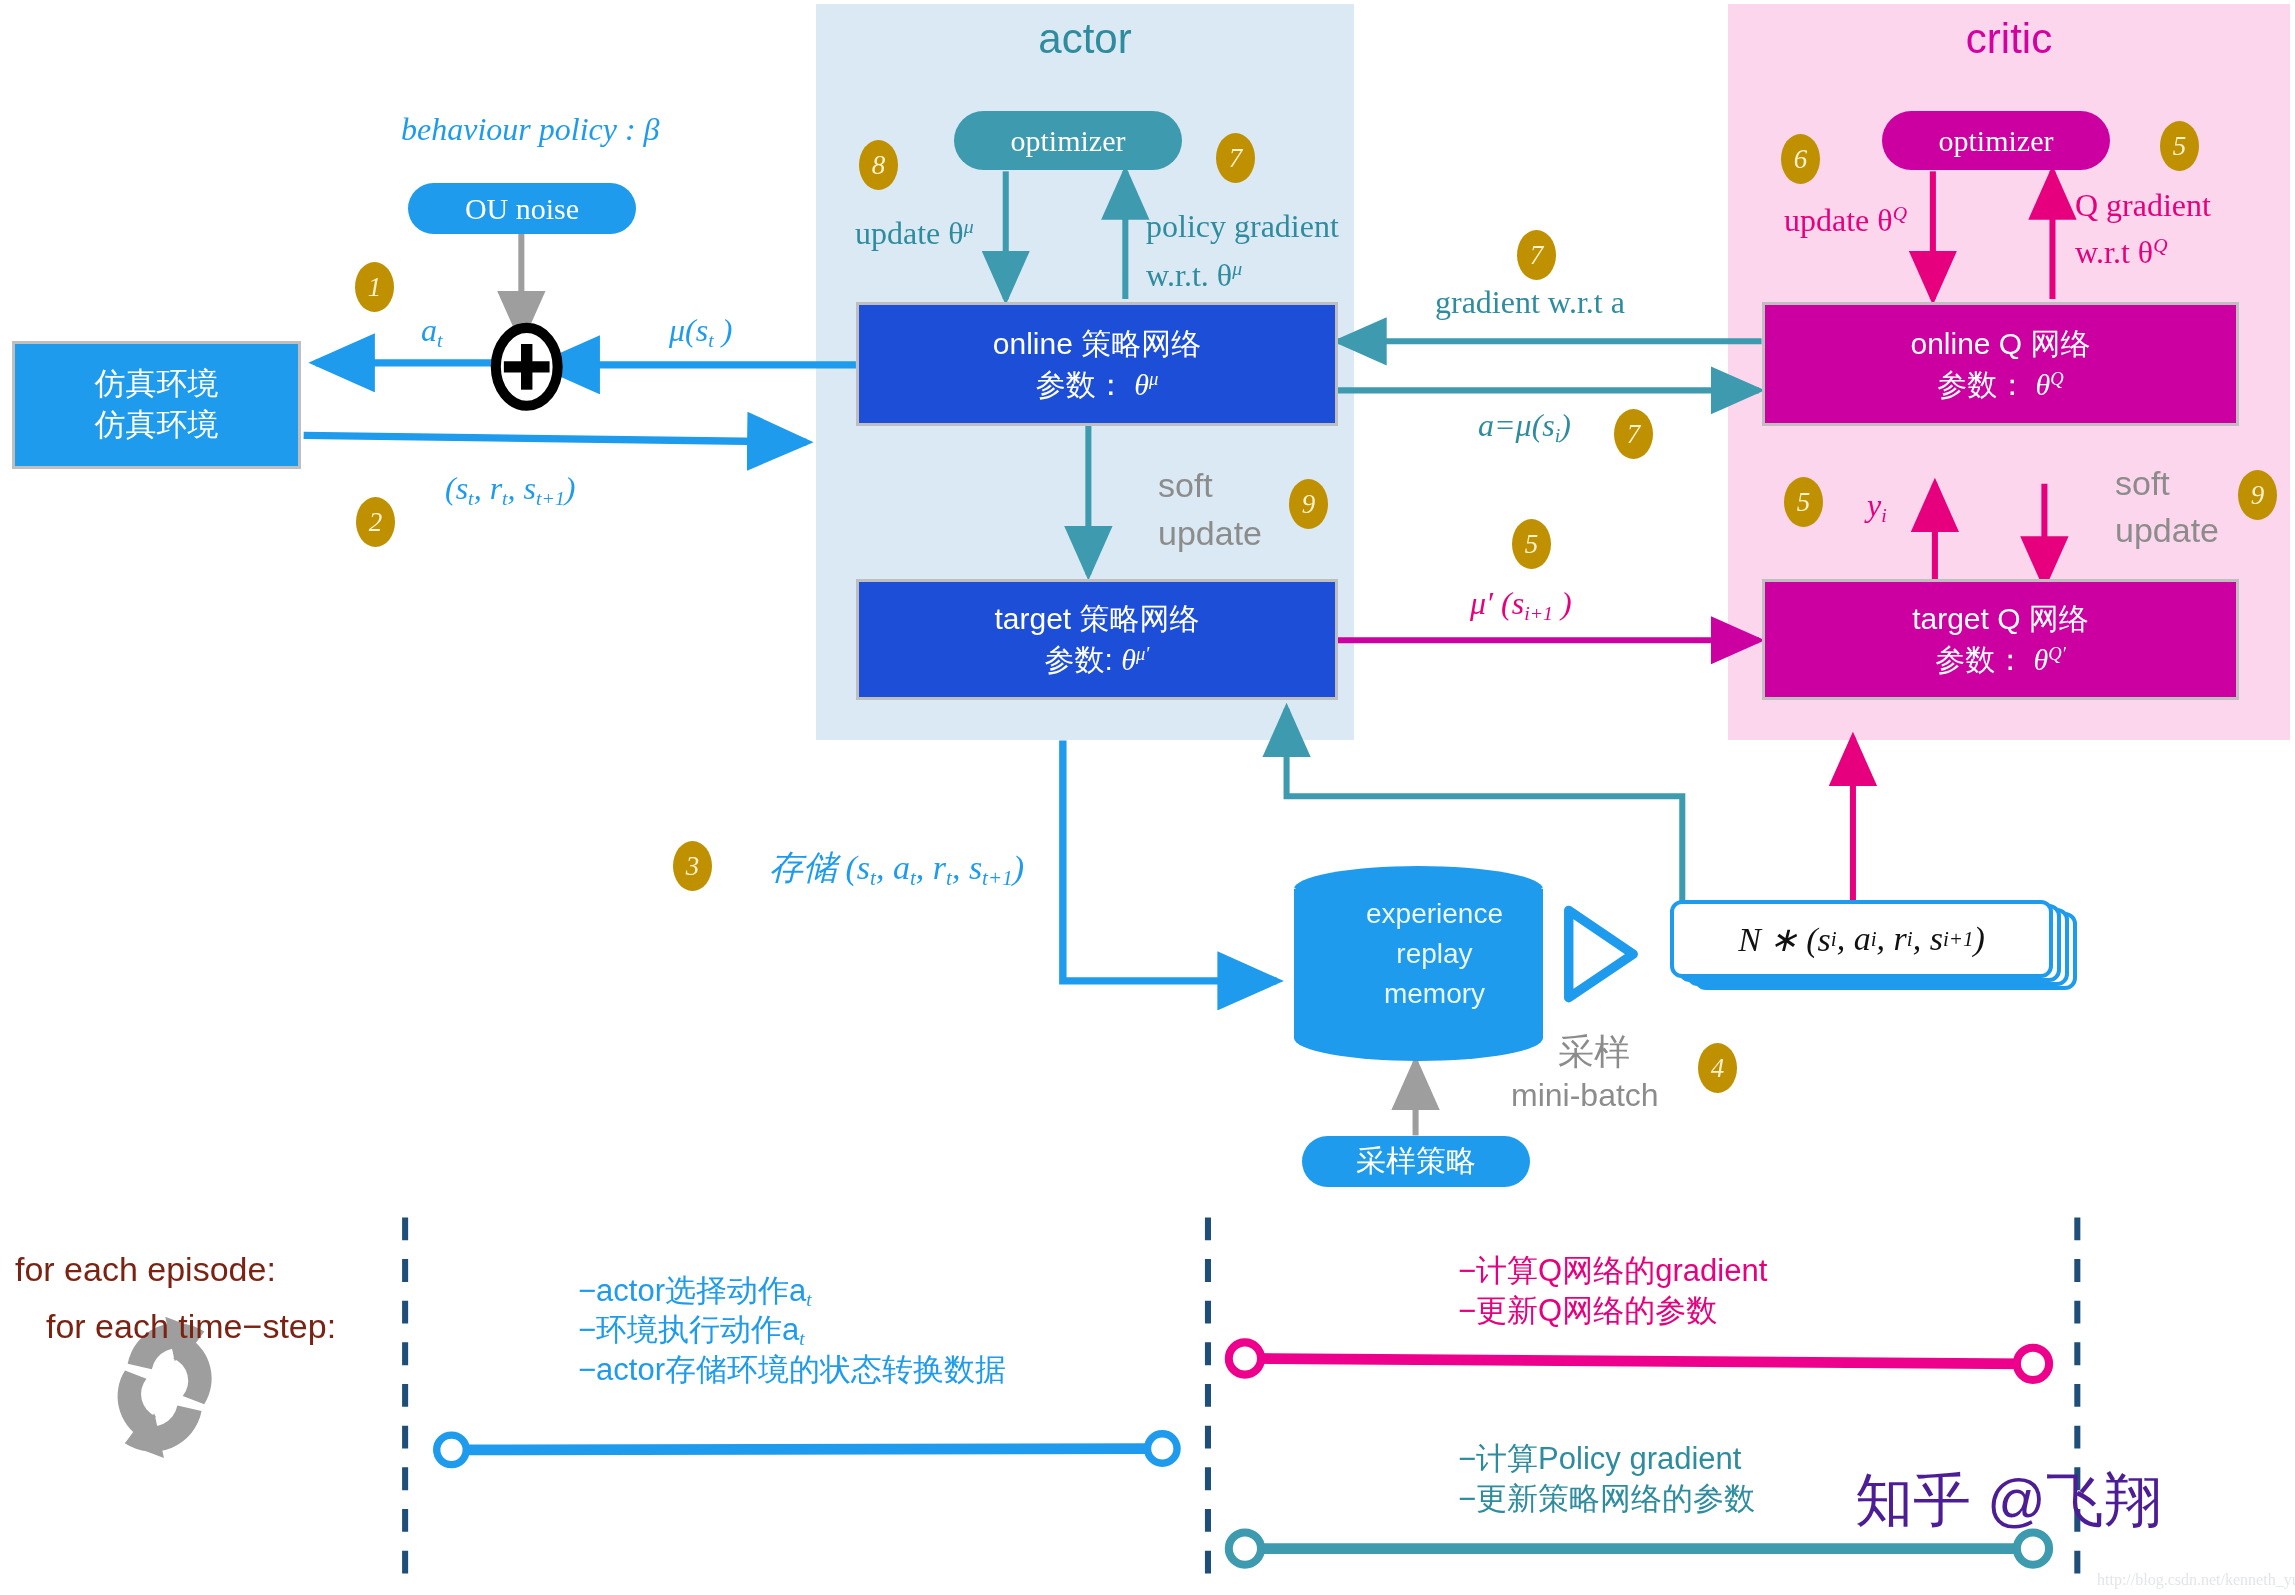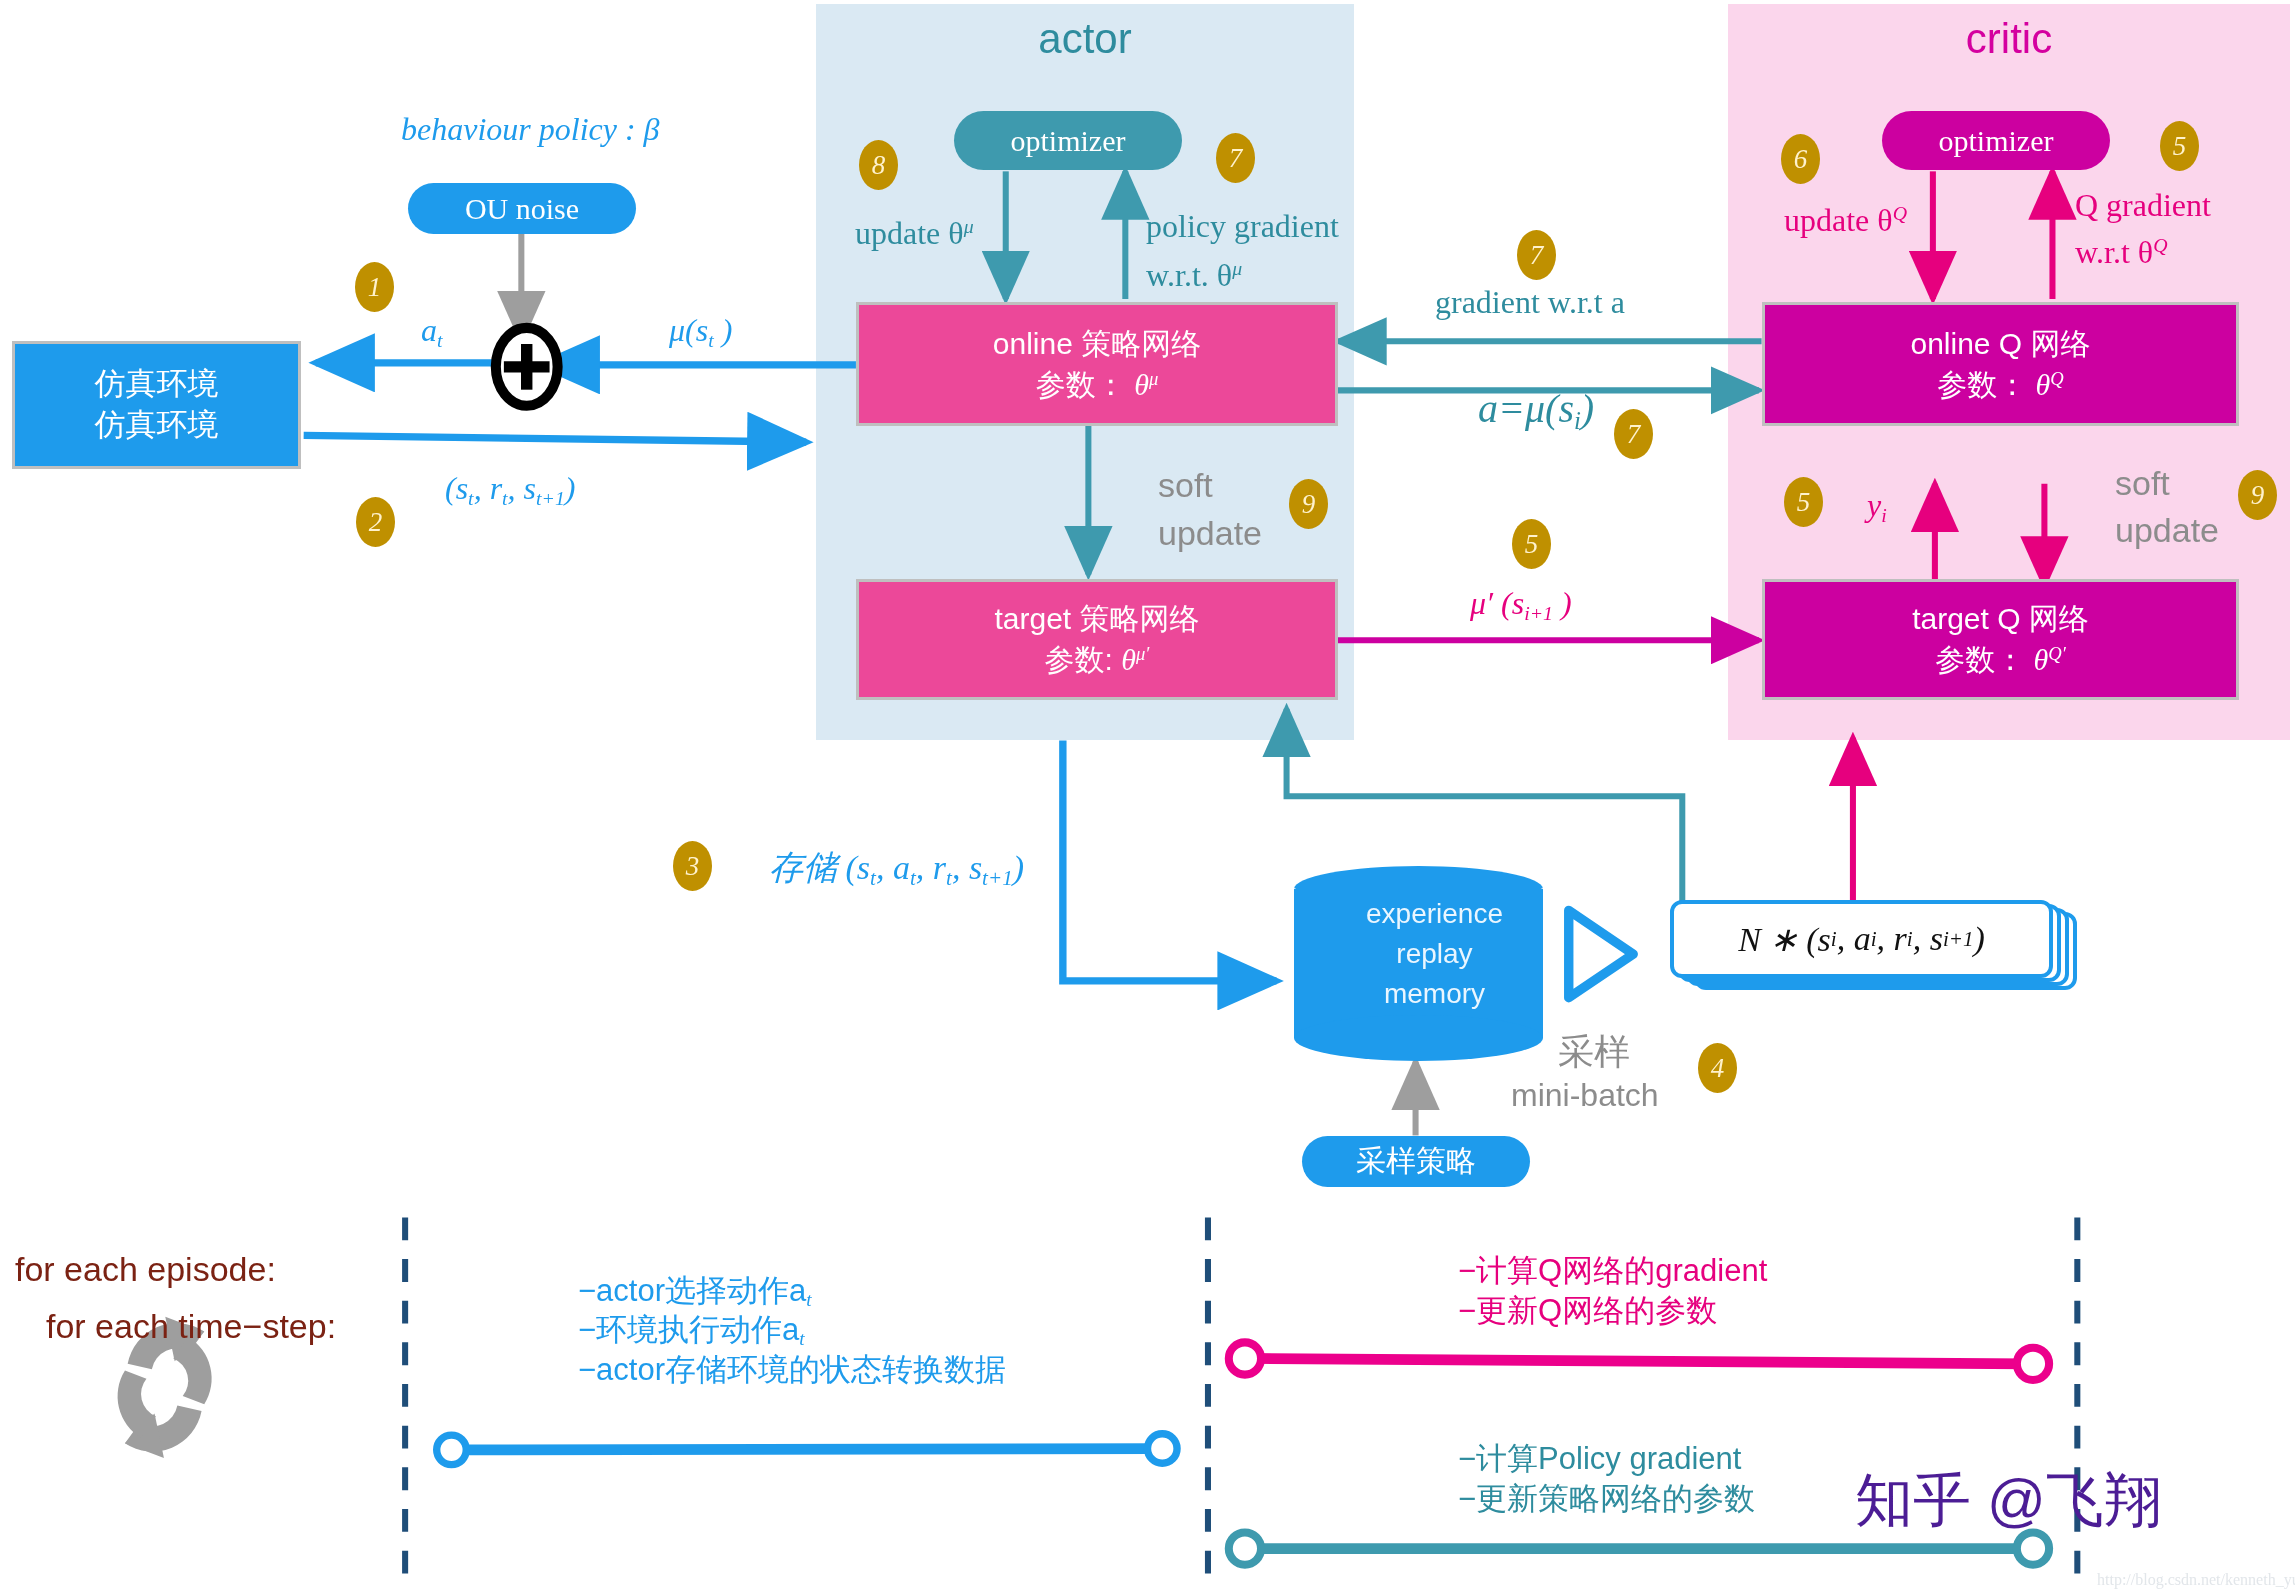--- a/index.html
+++ b/index.html
@@ -14,21 +14,21 @@
   .panel-title{position:absolute;width:100%;text-align:center;font-size:42px;}
   .title-actor{color:#2E8C9E;}
   .title-critic{color:#D4009F;}
 
   
   .netbox{position:absolute;box-sizing:border-box;border:3.4px solid #BFBFBF;
           display:flex;flex-direction:column;align-items:center;justify-content:center;
           color:#ffffff;}
   .netbox .l1{font-size:30px;line-height:1.05;white-space:nowrap;}
   .netbox .l2{font-size:30px;line-height:1.05;white-space:nowrap;margin-top:9.4px;}
-  .teal{background:#ec4899;}
+  .teal{background:#1d4ed8;}
   .mag{background:#CC00A0;}
 
   .pill{position:absolute;border-radius:671px;display:flex;align-items:center;justify-content:center;
         color:#fff;font-size:30px;white-space:nowrap;font-family:Liberation Serif, serif;}
   .pill-teal{background:#3E9AAE;}
   .pill-mag{background:#CC00A0;}
   .pill-blue{background:#1E9BEC;}
 
   .envbox{position:absolute;box-sizing:border-box;border:3.4px solid #BFBFBF;background:#1E9BEC;
           display:flex;flex-direction:column;align-items:center;justify-content:center;
@@ -260,21 +260,21 @@
   <div class="netbox mag" style="left:1762px;top:579px;width:477px;height:121px;">
     <div class="l1">target Q 网络</div>
     <div class="l2">
       <span>参数：</span>
       <span class="serif ital"><span>θ</span><sup>Q′</sup></span>
     </div>
   </div>
 
   <div class="txt t-teal serif" style="left:1435px;top:284px;font-size:32px;">gradient w.r.t a</div>
 
-  <div class="txt t-teal serif ital" style="left:1478px;top:385px;font-size:40px;">
+  <div class="txt t-teal serif ital" style="left:1478px;top:407px;font-size:32px;">
     <span>a=μ(s</span><sub>i</sub><span>)</span>
   </div>
 
   <div class="txt t-mag serif ital" style="left:1470px;top:585px;font-size:32px;">
     <span>μ′ (s</span><sub>i+1</sub><span> )</span>
   </div>
 
   <div class="txt t-blue serif ital" style="left:769px;top:845px;font-size:34px;">
     存储 (s<sub>t</sub>, a<sub>t</sub>, r<sub>t</sub>, s<sub>t+1</sub>)
   </div>

